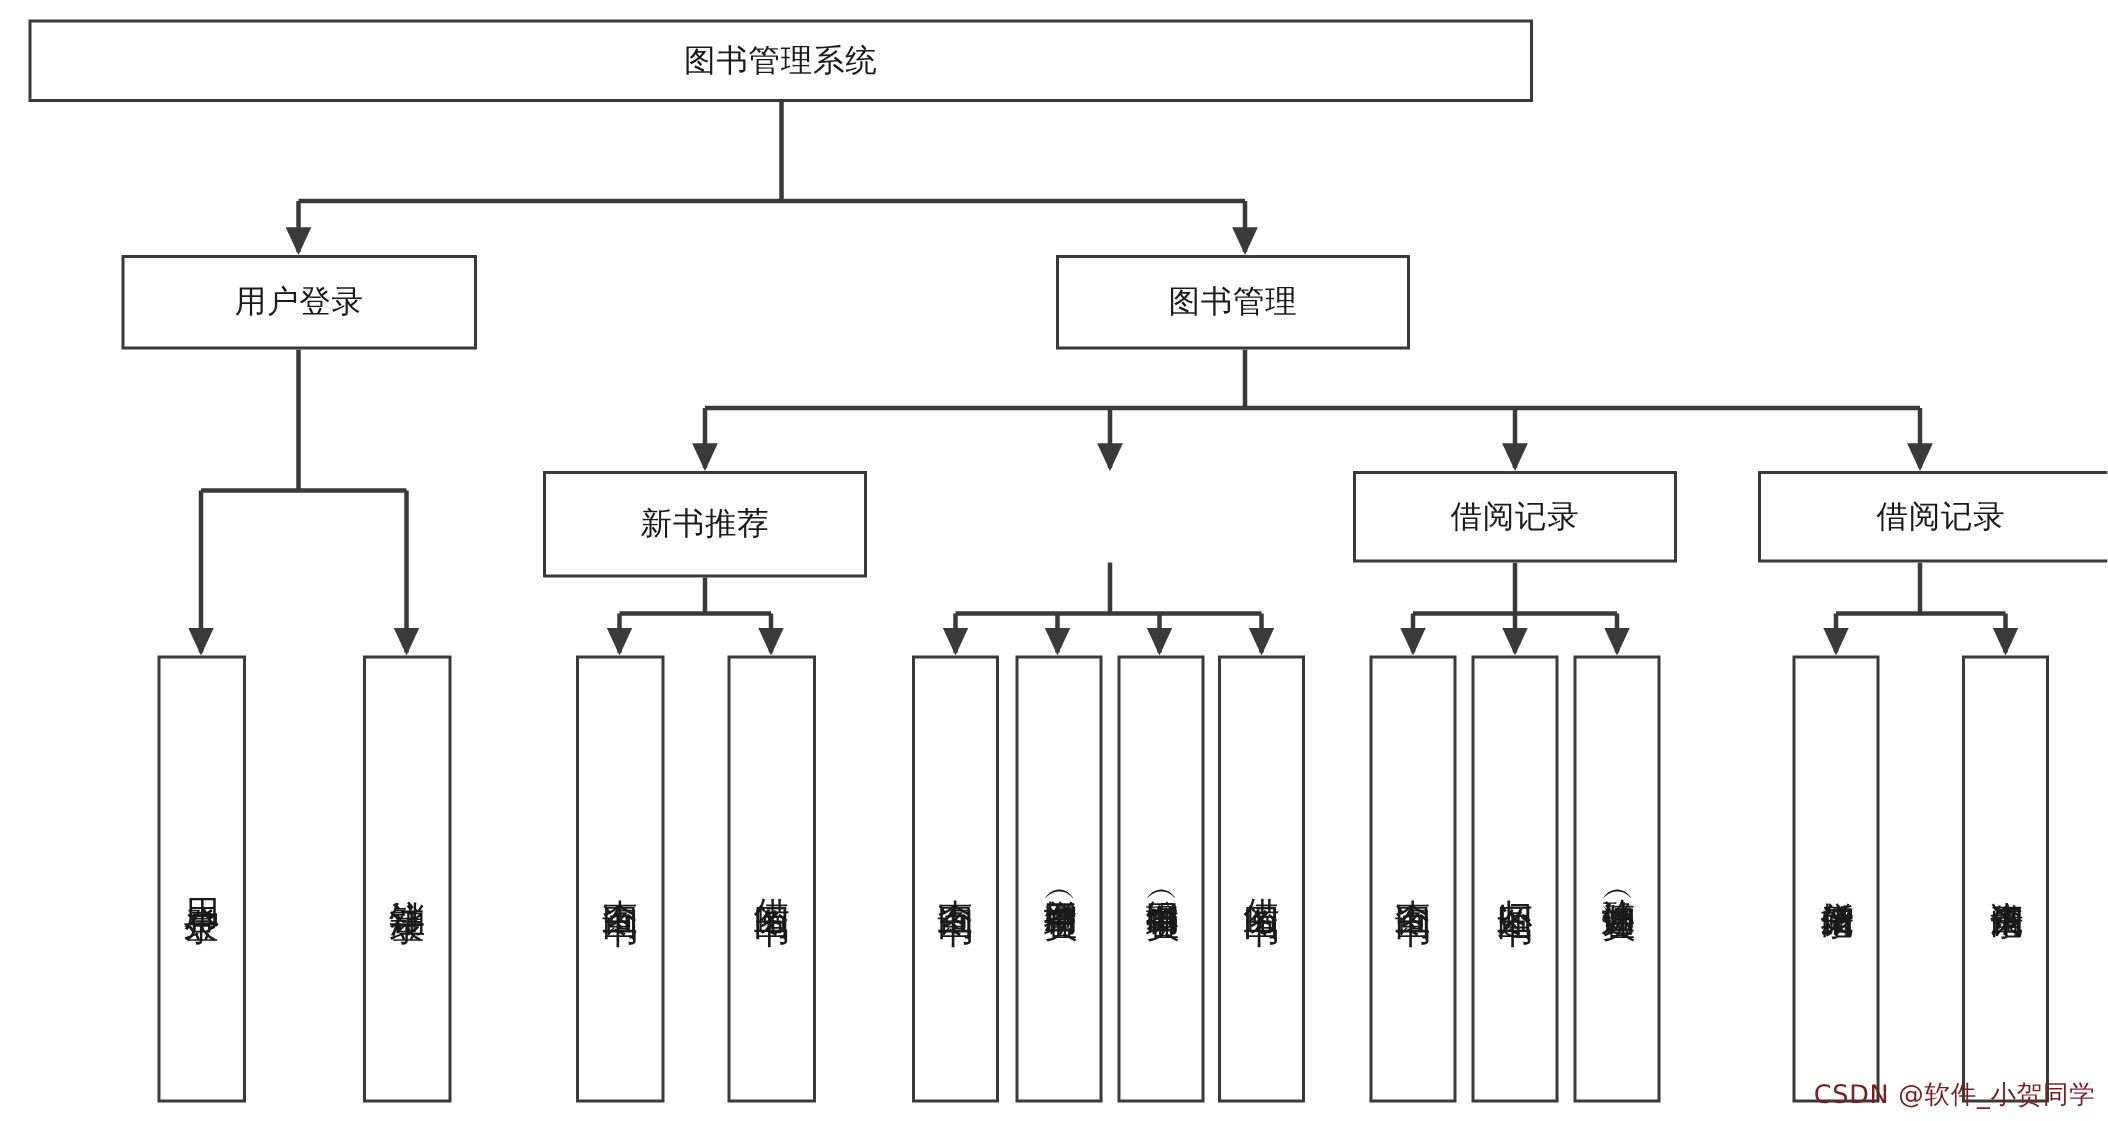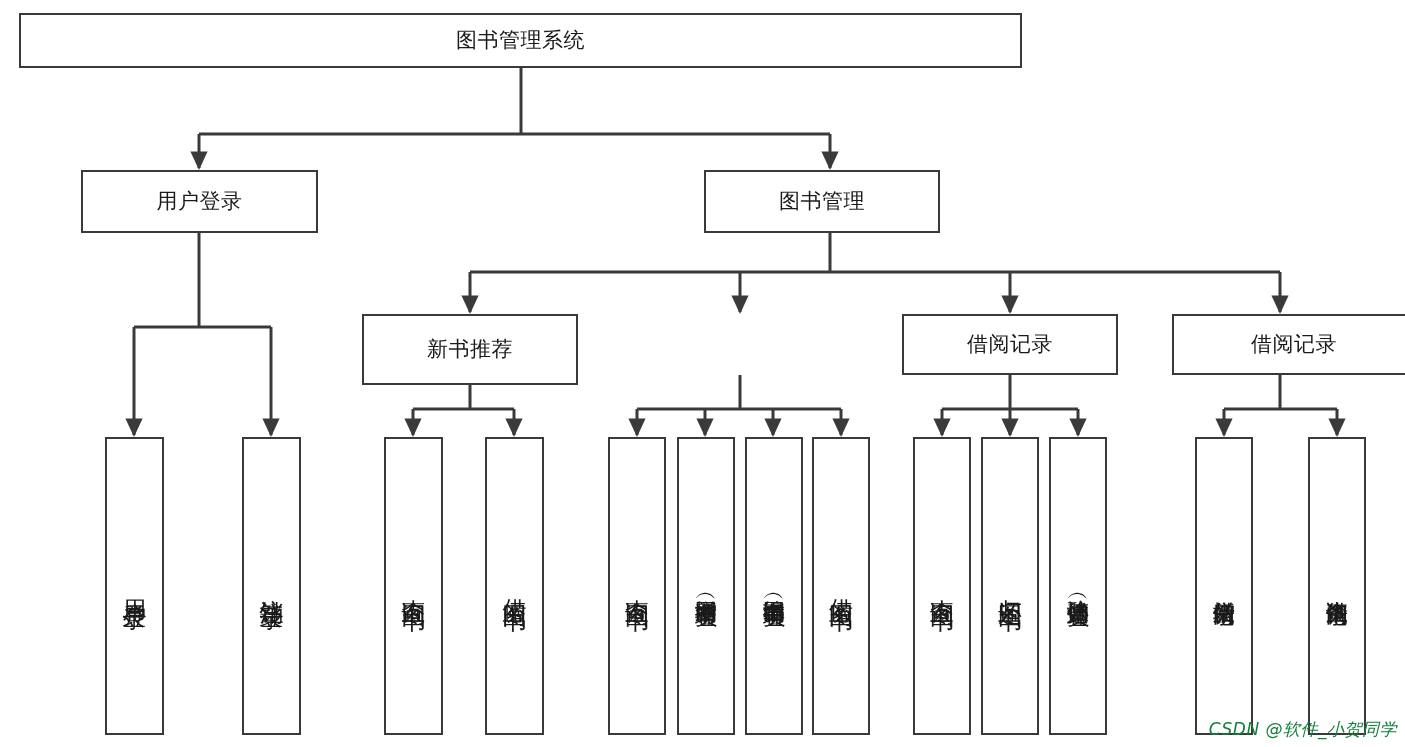--- a/index.html
+++ b/index.html
@@ -57,24 +57,23 @@
   }
   .node.vert.narrow .label {
     font-size: 22px;
     letter-spacing: 1px;
   }
   #watermark {
     position: absolute;
     right: 8px;
     bottom: 6px;
     font-size: 17px;
-    color: #15803d;
+    color: #7f1d1d;
     white-space: nowrap;
     letter-spacing: 0.5px;
-    font-style: italic;
   }
 </style>
 </head>
 <body>
 
 <div id="canvas">
 
   <svg id="wires" viewBox="0 0 1405 747" xmlns="http://www.w3.org/2000/svg">
     <defs>
       <marker id="arrow" viewBox="0 0 10 10" refX="8.5" refY="5" markerWidth="6.5" markerHeight="6.5" orient="auto-start-reverse">

